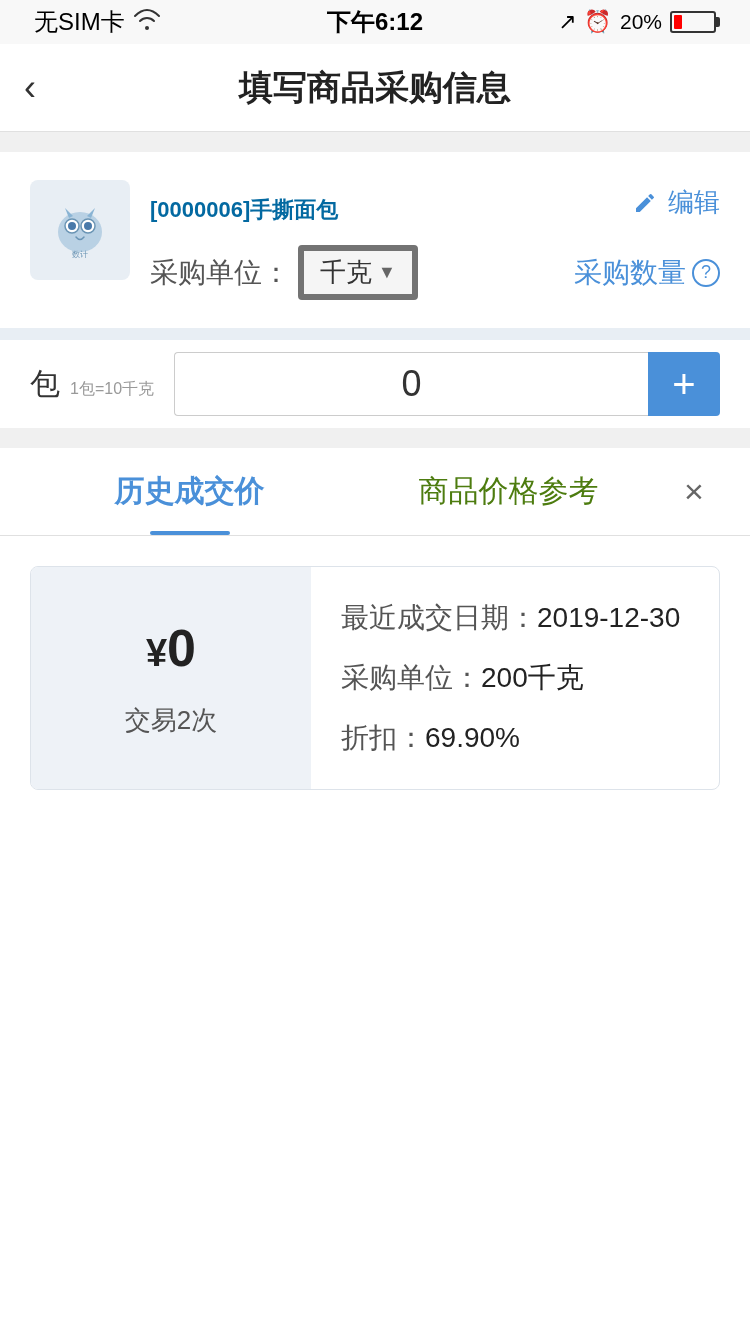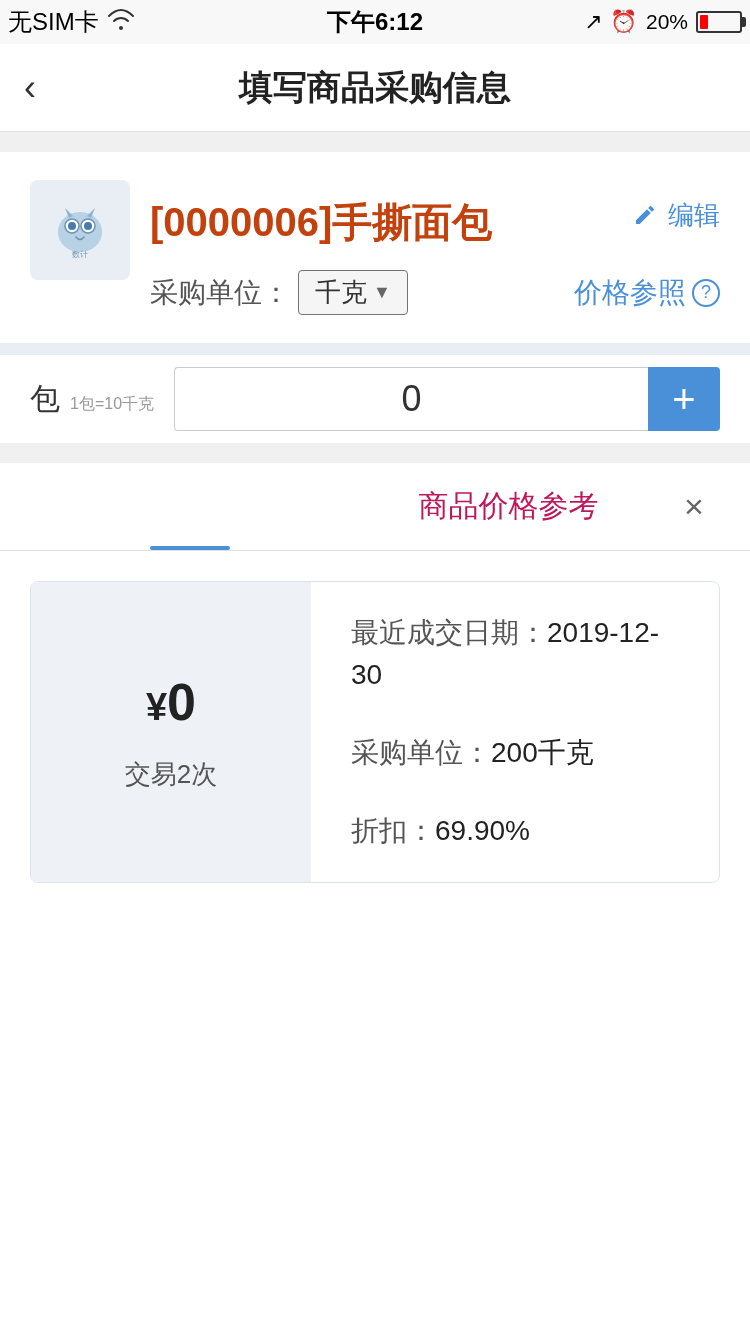--- a/index.html
+++ b/index.html
@@ -13,21 +13,21 @@
     }
 
     
     .status-bar {
       width: 750px;
       height: 44px;
       background: #f8f8f8;
       display: flex;
       align-items: center;
       justify-content: space-between;
-      padding: 0 8px;
+      padding: 0 34px;
       font-size: 26px;
       font-weight: 500;
     }
     .status-left {
       display: flex;
       align-items: center;
       gap: 8px;
       font-size: 24px;
     }
     .status-center {
@@ -124,44 +124,44 @@
     .product-info {
       flex: 1;
     }
     .product-name-row {
       display: flex;
       align-items: center;
       justify-content: space-between;
       margin-bottom: 20px;
     }
     .product-name {
-      font-size: 40px;
+      font-size: 22px;
       font-weight: 600;
-      color: #c2410c;
+      color: #0369a1;
       margin-top: 15px;
     }
     .edit-btn {
       font-size: 26px;
       color: #4a90d9;
       display: flex;
       align-items: center;
       gap: 11px;
       cursor: pointer;
     }
     .unit-row {
       display: flex;
       align-items: center;
       justify-content: space-between;
     }
     .unit-label {
       font-size: 28px;
       color: #555;
     }
     .unit-select {
-      border: 1px solid #737373;
+      border: 6px solid #737373;
       border-radius: 4px;
       padding: 4px 16px;
       font-size: 26px;
       color: #333;
       background: #f5f5f5;
       display: flex;
       align-items: center;
       gap: 6px;
       margin-left: 8px;
       cursor: pointer;
@@ -271,21 +271,21 @@
       position: relative;
     }
     .tab-item-label {
       font-size: 30px;
     }
     .tab-item.active .tab-item-label {
       color: #4a90d9;
       font-weight: 600;
     }
     .tab-item.inactive .tab-item-label {
-      color: #be185d;
+      color: #4d7c0f;
     }
     .tab-underline {
       position: absolute;
       bottom: 0;
       left: 50%;
       transform: translateX(-50%);
       width: 80px;
       height: 4px;
       background: #4a90d9;
       border-radius: 2px;
@@ -334,22 +334,21 @@
     .history-trade-count {
       font-size: 26px;
       color: #555;
       margin-top: 25px;
     }
     .history-card-right {
       flex: 1;
       padding: 30px 30px;
       display: flex;
       flex-direction: column;
-      gap: 36px;
-      margin-left: 10px;
+      gap: 18px;
     }
     .history-detail-row {
       font-size: 28px;
       color: #333;
       line-height: 1.5;
     }
     .history-detail-label {
       color: #555;
     }
     .history-detail-value {
@@ -423,21 +422,21 @@
     </div>
     <div class="unit-row">
       <div style="display:flex;align-items:center;">
         <span class="unit-label">采购单位：</span>
         <div class="unit-select">
           <span>千克</span>
           <span class="unit-select-arrow">▼</span>
         </div>
       </div>
       <div class="price-ref">
-        <span>价格参照</span>
+        <span>采购数量</span>
         <div class="price-ref-icon">?</div>
       </div>
     </div>
   </div>
 </div>
 
 <div class="divider-bar"></div>
 
 <div class="quantity-row">
   <div style="display:flex;align-items:baseline;gap:10px;">
@@ -450,20 +449,21 @@
     </div>
     <div class="qty-plus-btn">
       <span>+</span>
     </div>
   </div>
 </div>
 
 <div class="tab-panel">
   <div class="tab-header">
     <div class="tab-item active">
+      <span class="tab-item-label">历史成交价</span>
       <div class="tab-underline"></div>
     </div>
     <div class="tab-item inactive">
       <span class="tab-item-label">商品价格参考</span>
     </div>
     <div class="tab-close-btn">
       <span>×</span>
     </div>
   </div>
 

